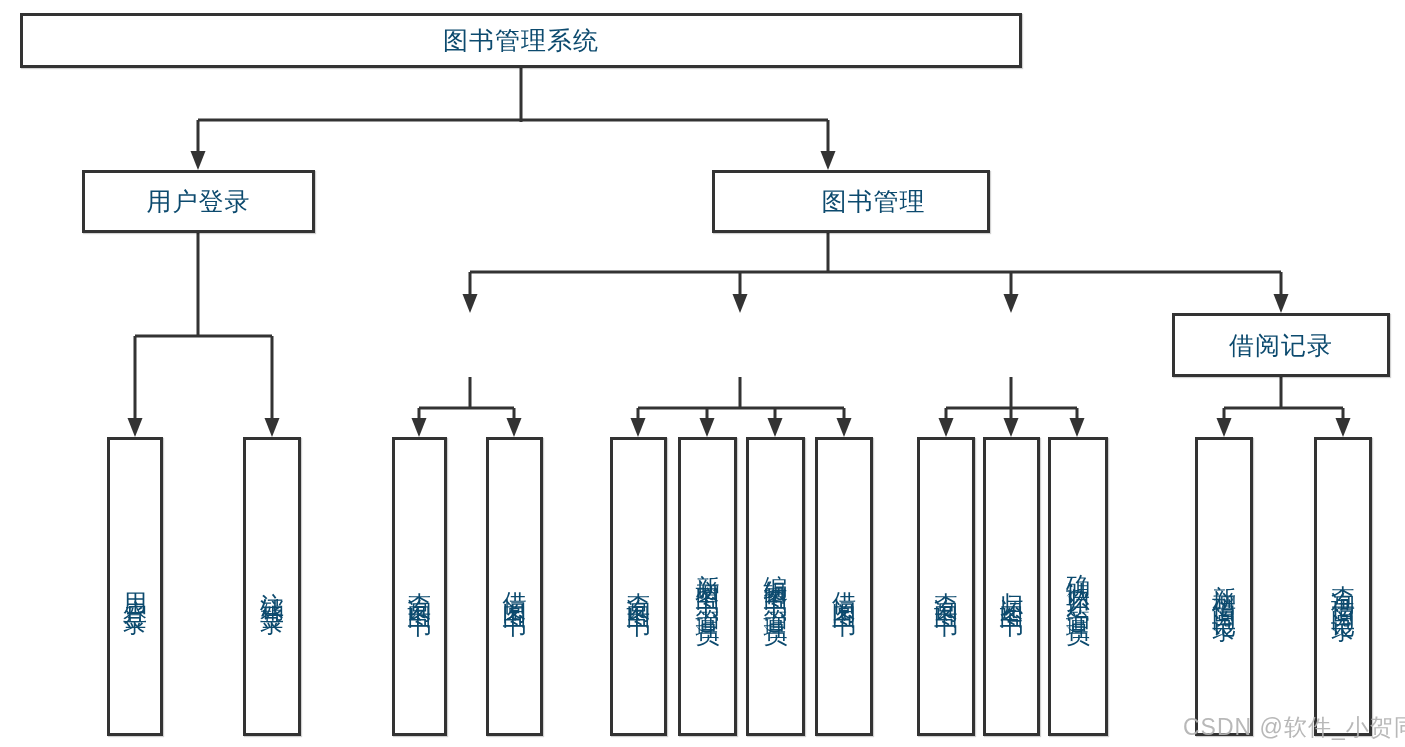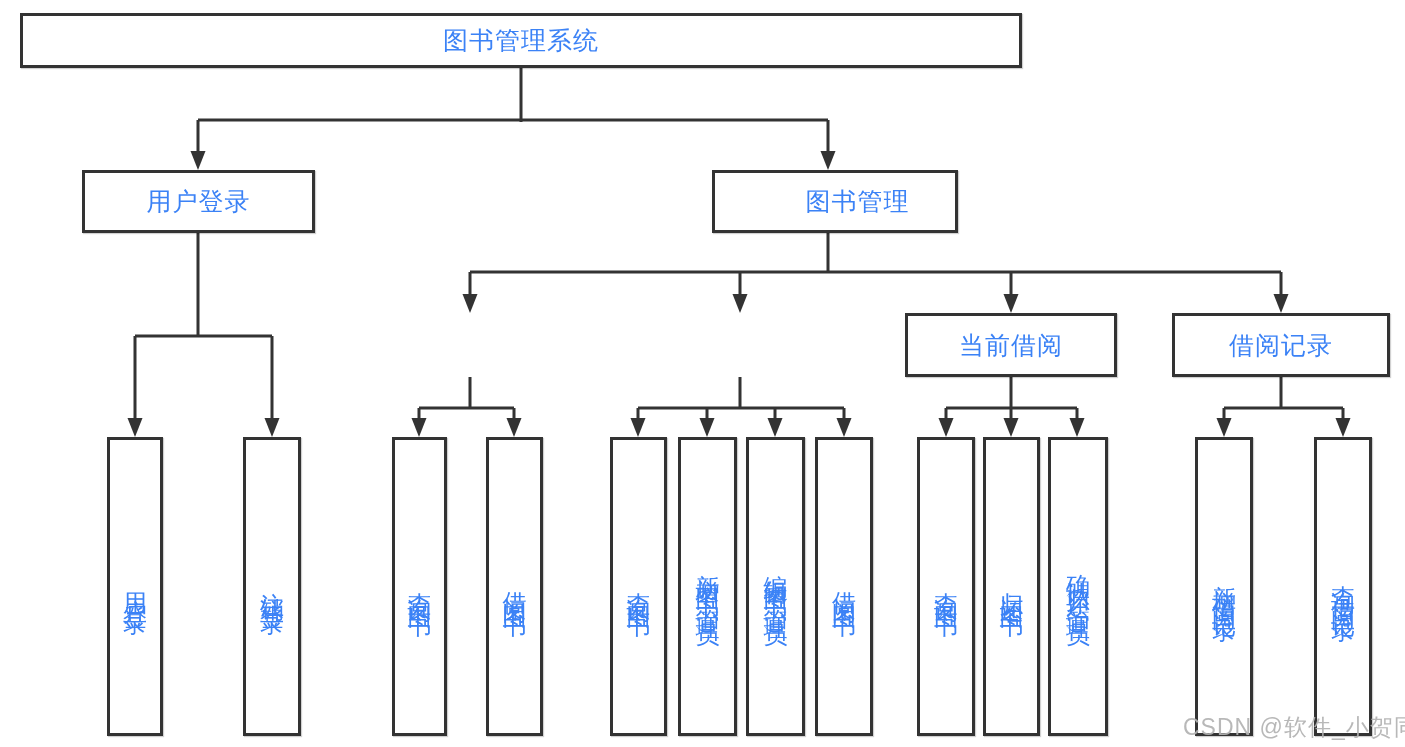--- a/index.html
+++ b/index.html
@@ -22,40 +22,40 @@
     z-index: 1;
   }
   .box {
     position: absolute;
     box-sizing: border-box;
     background: #ffffff;
     border: 3px solid #333333;
     display: flex;
     align-items: center;
     justify-content: center;
-    color: #3b82f6;
+    color: #0c4a6e;
     z-index: 2;
     box-shadow: 1px 1px 1px rgba(0,0,0,0.18);
   }
   .hbox {
     font-size: 25px;
     letter-spacing: 1px;
     white-space: nowrap;
   }
   .vbox {
     font-size: 24px;
     writing-mode: vertical-rl;
     text-orientation: mixed;
     letter-spacing: 7px;
     line-height: 1;
   }
   
   .n-root  { left: 20px;  top: 13px;  width: 1002px; height: 55px; }
   .n-l2a   { left: 82px;  top: 170px; width: 233px;  height: 63px; }
-  .n-l2b   { left: 712px; top: 170px; width: 246px;  height: 63px; padding-left: 45px; }
+  .n-l2b   { left: 712px; top: 170px; width: 278px;  height: 63px; padding-left: 45px; }
   .n-l3a   { left: 361px; top: 313px; width: 218px;  height: 64px; }
   .n-l3b   { left: 634px; top: 313px; width: 212px;  height: 64px; }
   .n-l3c   { left: 905px; top: 313px; width: 212px;  height: 64px; }
   .n-l3d   { left: 1172px; top: 313px; width: 218px; height: 64px; }
   .leaf    { top: 437px; height: 299px; }
   .n-g1a { left: 107px;  width: 56px; }
   .n-g1b { left: 243px;  width: 58px; }
   .n-g2a { left: 392px;  width: 55px; }
   .n-g2b { left: 486px;  width: 57px; }
   .n-g3a { left: 610px;  width: 57px; }
@@ -121,21 +121,20 @@
       <path d="M1216.5 418 L1231.5 418 L1224 437 Z"></path>
       <path d="M1335.5 418 L1350.5 418 L1343 437 Z"></path>
     </g>
   </svg>
 
   <div class="box hbox n-root">图书管理系统</div>
 
   <div class="box hbox n-l2a">用户登录</div>
   <div class="box hbox n-l2b">图书管理</div>
 
-  <div class="box hbox n-l3c">当前借阅</div>
   <div class="box hbox n-l3d">借阅记录</div>
 
   <div class="box vbox leaf n-g1a">用户登录</div>
   <div class="box vbox leaf n-g1b">注销登录</div>
 
   <div class="box vbox leaf n-g2a">查询图书</div>
   <div class="box vbox leaf n-g2b">借阅图书</div>
 
   <div class="box vbox leaf n-g3a">查询图书</div>
   <div class="box vbox leaf n-g3b">新增图书（管理员）</div>

